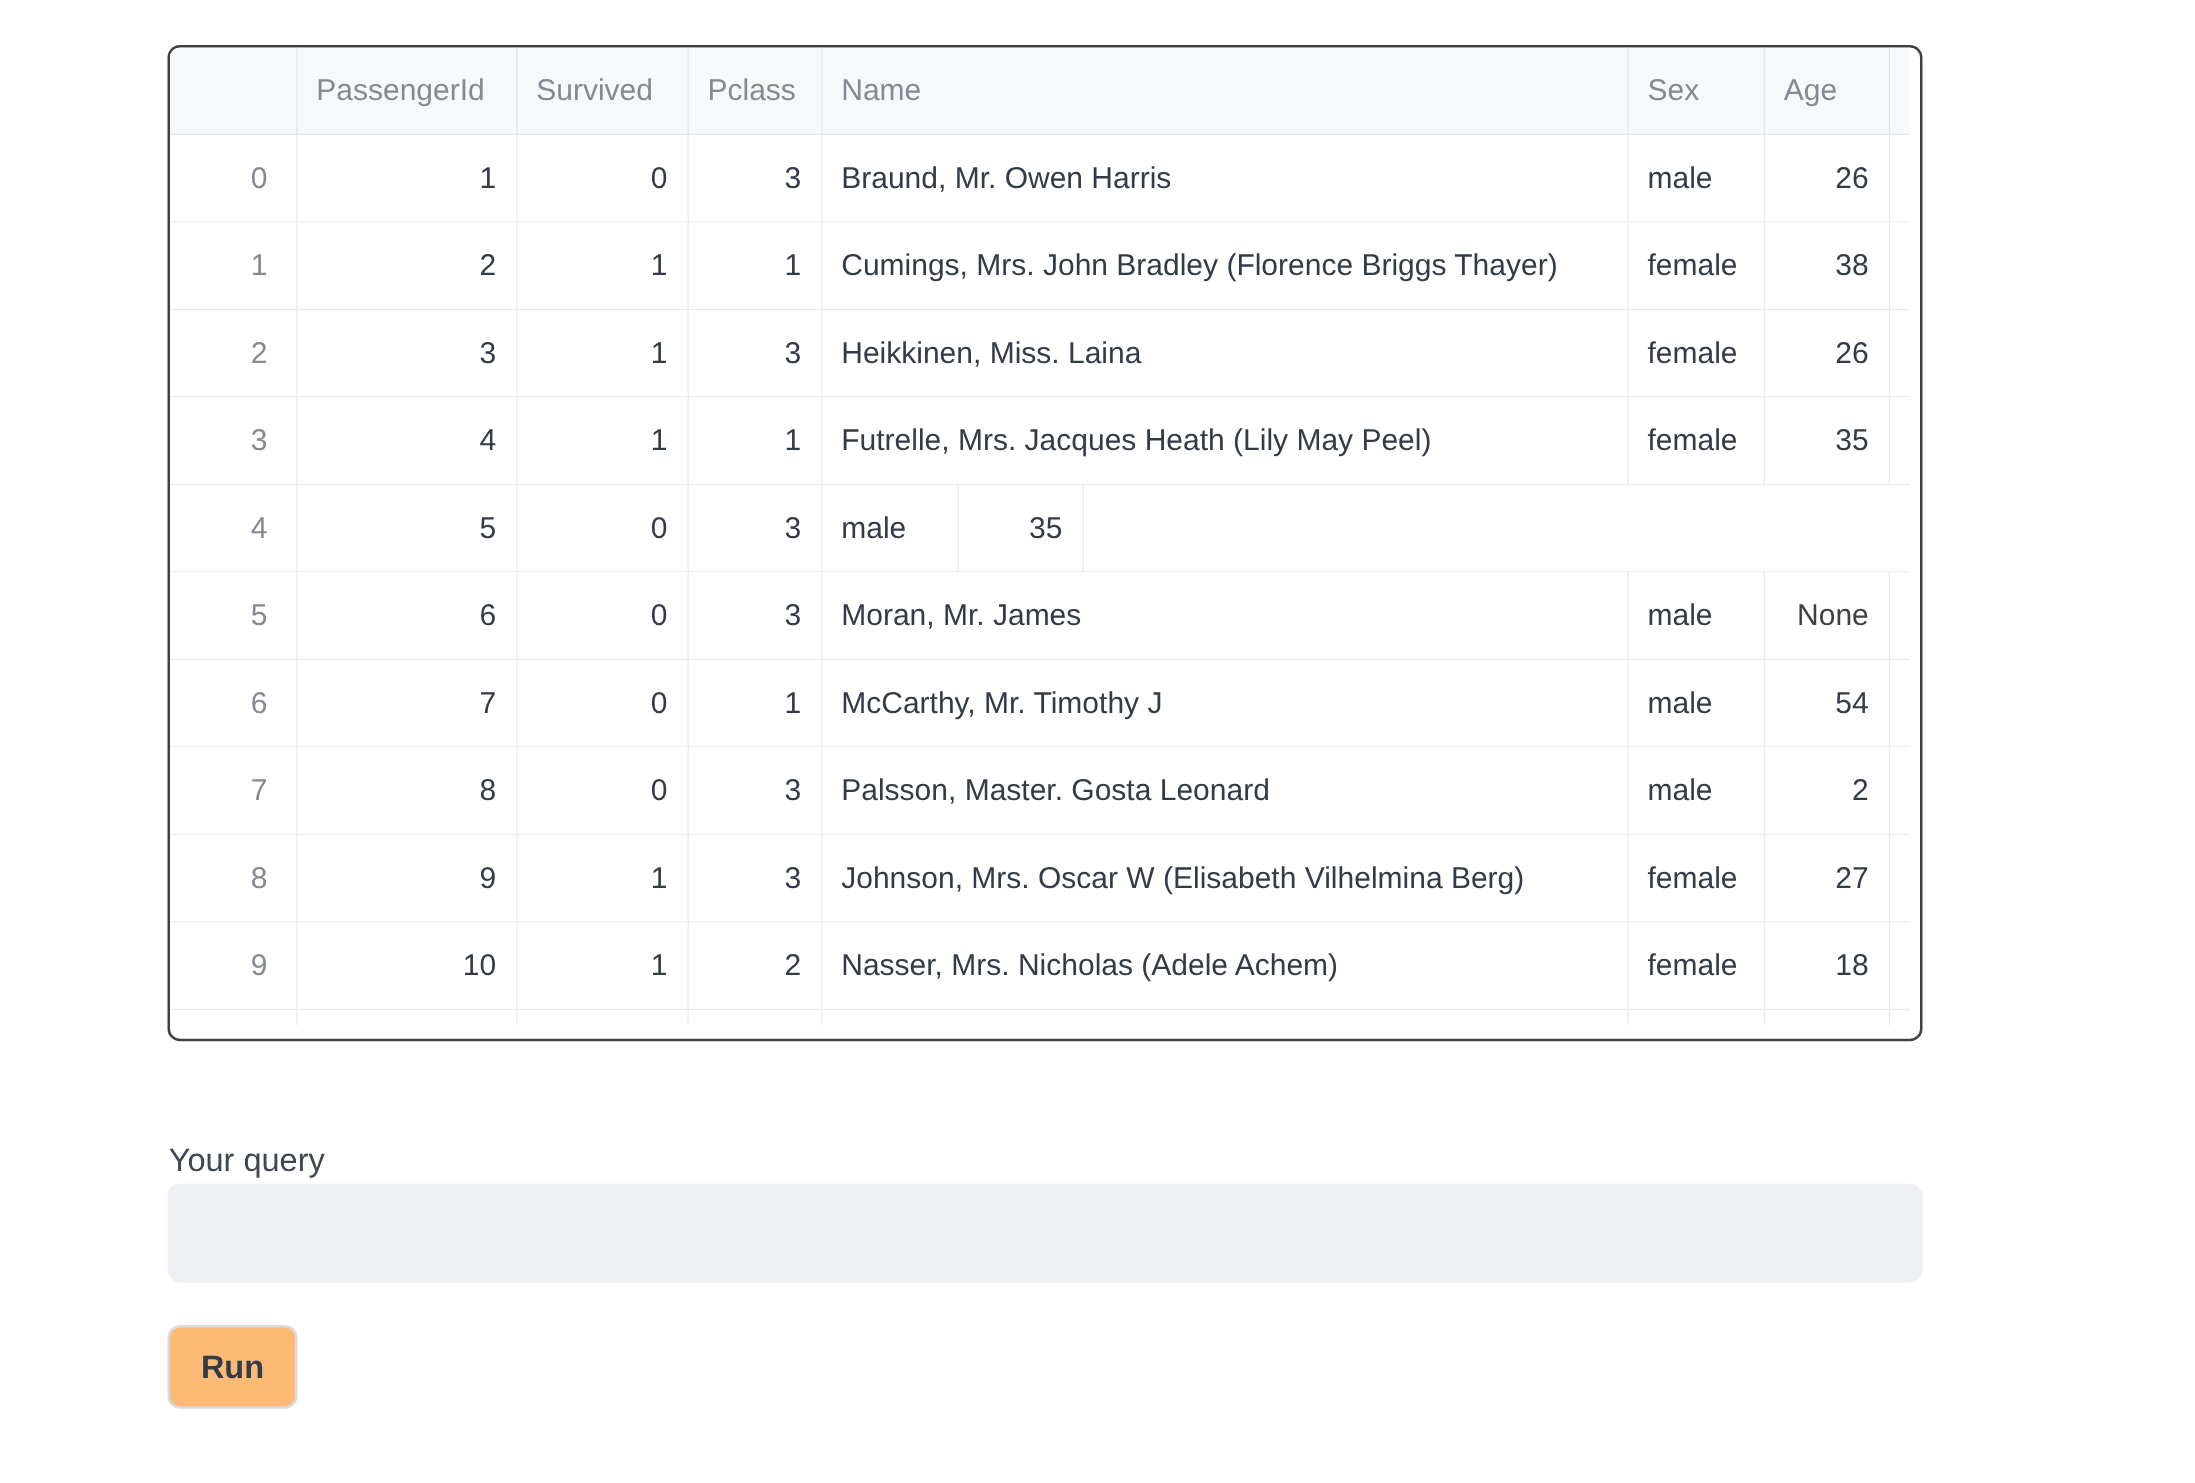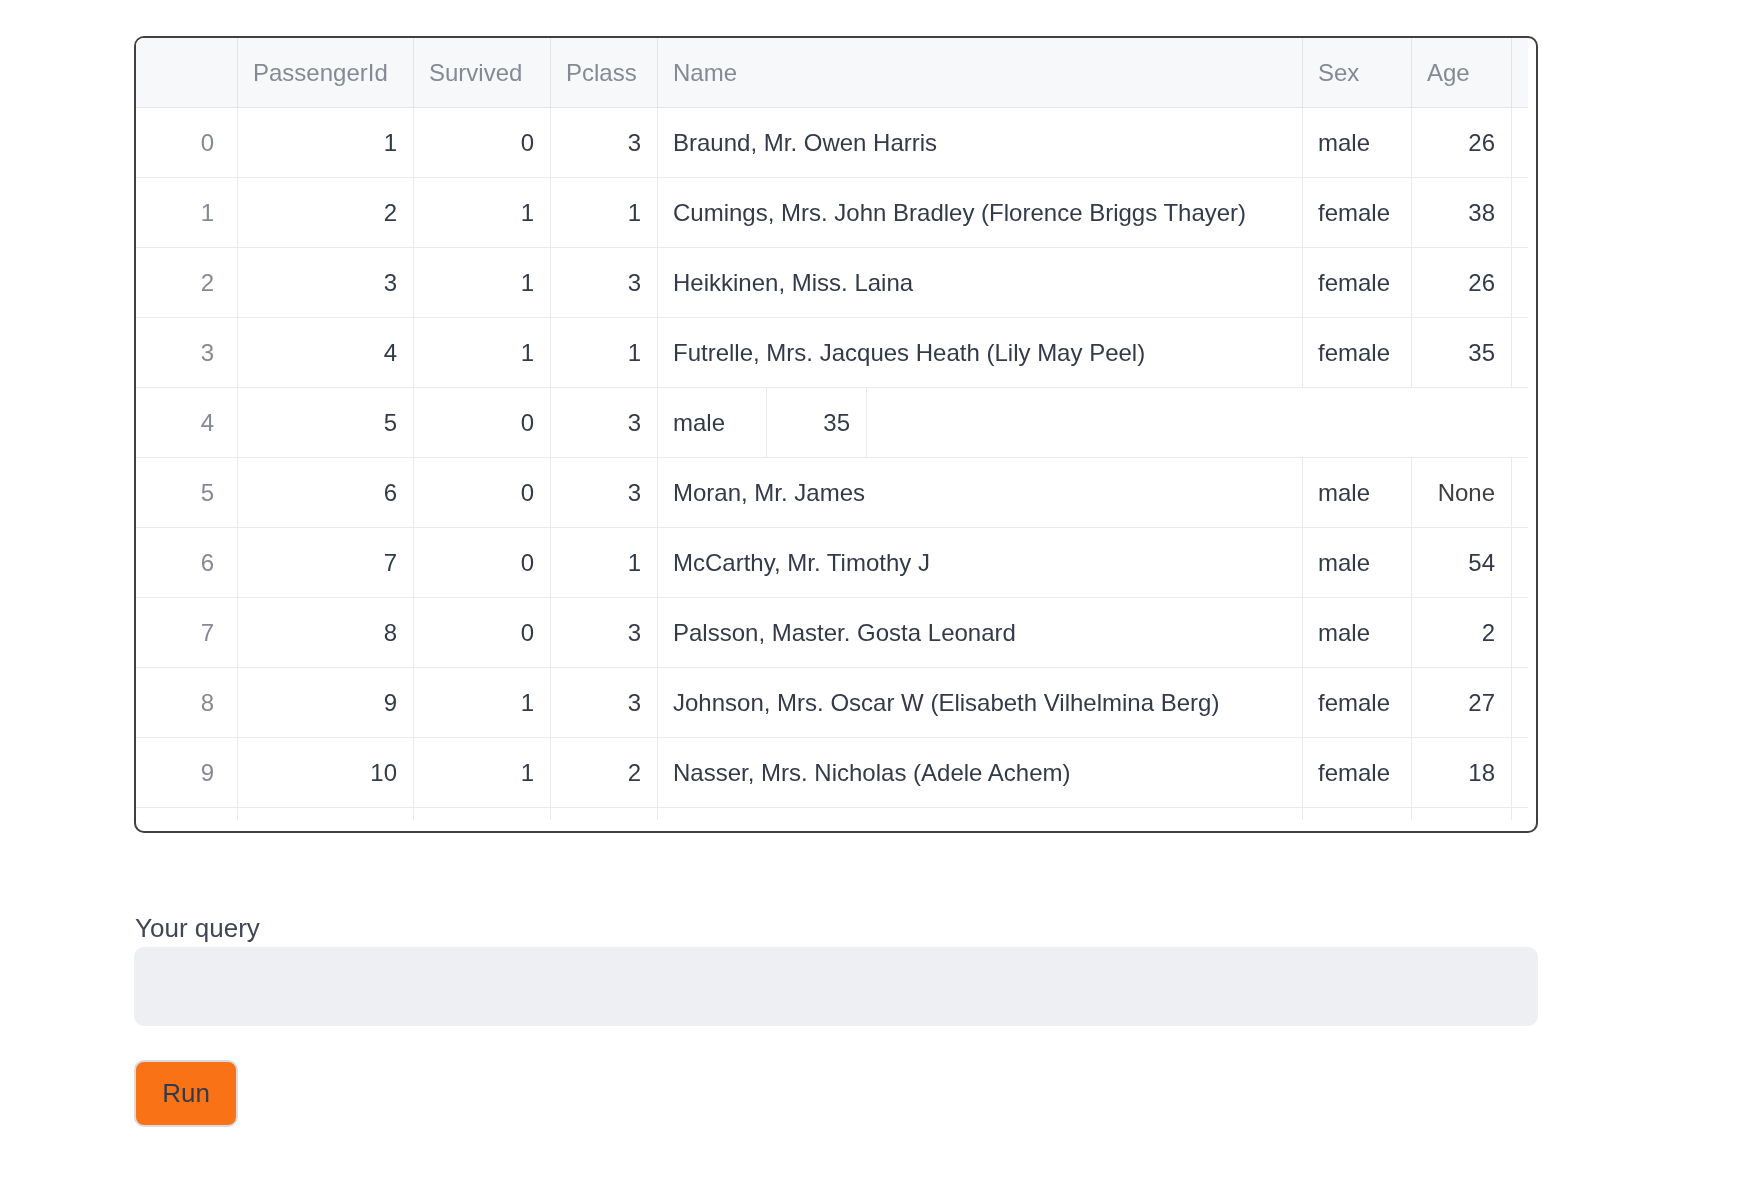--- a/index.html
+++ b/index.html
@@ -59,27 +59,28 @@
     border: none; border-radius: 10px;
     resize: none; outline: none;
     padding: 18px 20px;
     font-family: "Liberation Sans", "DejaVu Sans", sans-serif;
     font-size: 26px; color: #333a48;
     display: block;
   }
   .run-button {
     position: absolute; left: 134px; top: 1060px;
     width: 104px; height: 67px;
-    background: #f97316;
+    background: #fdba74;
     border: 2px solid #d8dbe1;
     border-radius: 10px;
     font-family: "Liberation Sans", "DejaVu Sans", sans-serif;
     font-size: 26px; color: #333a48;
     display: flex; align-items: center; justify-content: center;
     cursor: pointer;
+    font-weight: bold;
   }
 </style>
 </head>
 <body>
 
 <div class="dataframe">
   <div class="scroll">
     <div class="trow thead">
       <div class="cell c0 th"></div>
       <div class="cell c1 th">PassengerId</div>

